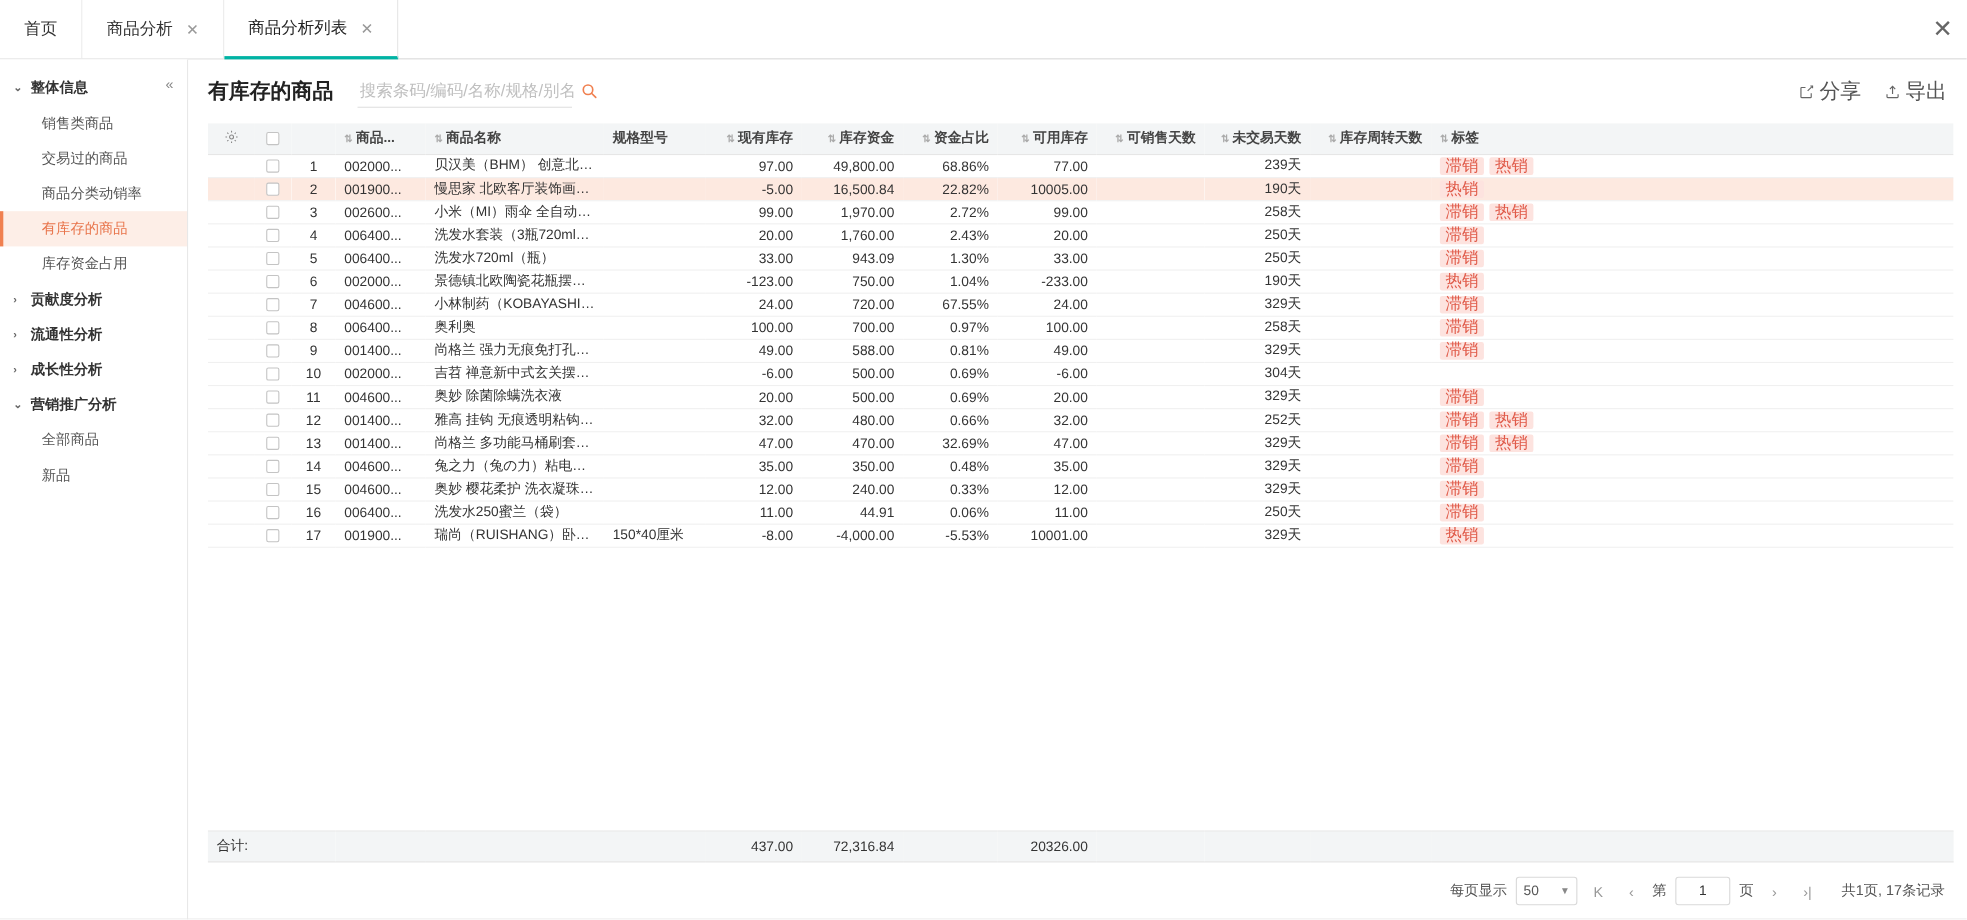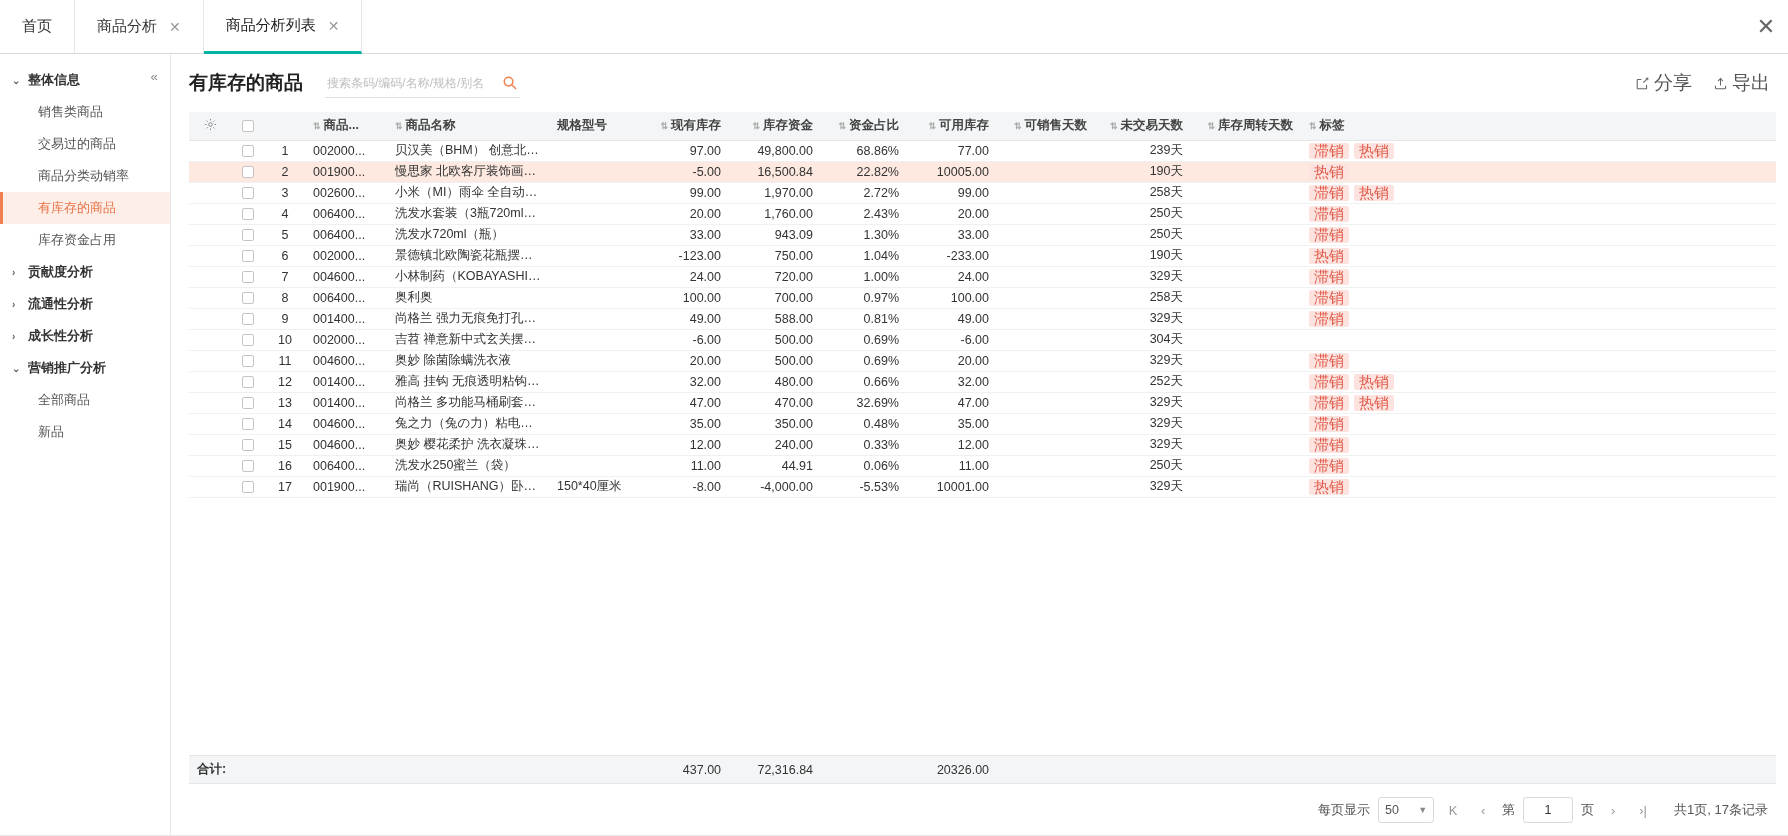--- a/index.html
+++ b/index.html
@@ -147,21 +147,21 @@
     align-items: center;
     width: 195px;
     height: 30px;
     border-bottom: 1px solid #e0e0e0;
     position: relative;
   }
   .search-box input {
     border: none;
     outline: none;
     flex: 1;
-    font-size: 12px;
+    font-size: 15px;
     color: #333;
     background: transparent;
     font-family: "Liberation Sans", sans-serif;
   }
   .search-box input::placeholder { color: #bfbfbf; }
   .search-icon {
     width: 22px; height: 22px;
     display: flex; align-items: center; justify-content: center;
     color: #f08050;
     cursor: pointer;
@@ -251,21 +251,21 @@
     table-layout: fixed;
   }
   table.summary td {
     background: #f3f5f6;
     height: 28px;
     padding: 0 8px;
     border-top: 1px solid #e6e6e6;
     border-bottom: 1px solid #e6e6e6;
     white-space: nowrap;
   }
-  table.summary td.lbl { font-weight: bold; color: #333; }
+  table.summary td.lbl { font-weight: normal; color: #333; }
 
   
   .pager {
     flex: 0 0 52px;
     display: flex;
     align-items: center;
     justify-content: flex-end;
     gap: 8px;
     font-size: 13px;
     color: #555;
@@ -541,21 +541,21 @@
               </tr>
               <tr>
                 <td></td>
                 <td class="c-center"><span class="cb"></span></td>
                 <td class="c-center">7</td>
                 <td>004600...</td>
                 <td>小林制药（KOBAYASHI）E</td>
                 <td></td>
                 <td class="c-num">24.00</td>
                 <td class="c-num">720.00</td>
-                <td class="c-num">1.00%</td>
+                <td class="c-num">67.55%</td>
                 <td class="c-num">24.00</td>
                 <td class="c-num"></td>
                 <td class="c-num">329天</td>
                 <td class="c-num"></td>
                 <td><span class="tag tag-slow">滞销</span></td>
               </tr>
               <tr>
                 <td></td>
                 <td class="c-center"><span class="cb"></span></td>
                 <td class="c-center">8</td>

